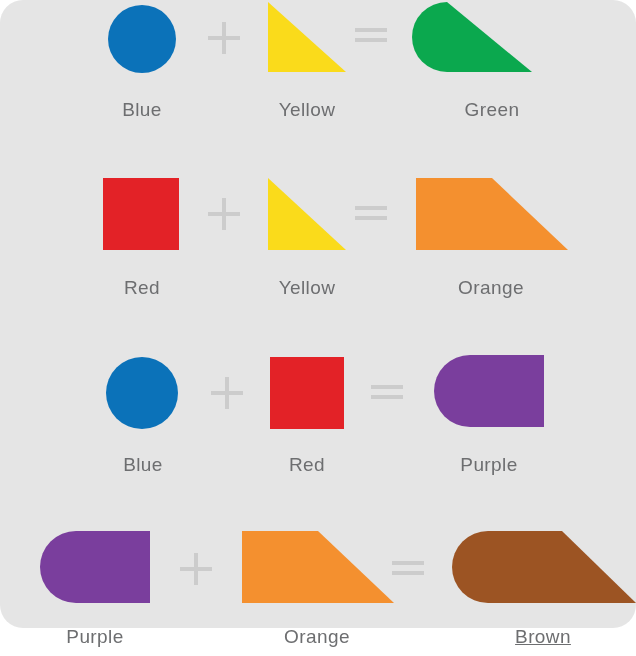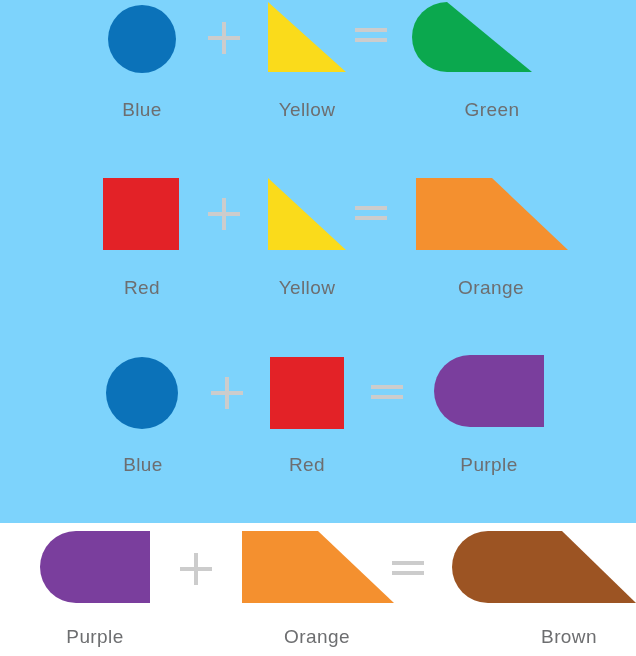--- a/index.html
+++ b/index.html
@@ -9,22 +9,23 @@
   }
   body {
     width: 636px;
     height: 656px;
     overflow: hidden;
     font-family: "Liberation Sans", sans-serif;
   }
   #diagram {
     position: relative;
     width: 636px;
-    height: 523px;
-    background: #7dd3fc;
+    height: 628px;
+    background: #e5e5e5;
+    border-radius: 23px;
   }
   .equation-row {
     position: absolute;
     left: 0;
     width: 636px;
   }
   .shape-cell {
     position: absolute;
   }
   .shape-cell svg {
@@ -196,16 +197,16 @@
         <rect x="0" y="2" width="32" height="4" fill="#cccccc"></rect>
         <rect x="0" y="12" width="32" height="4" fill="#cccccc"></rect>
       </svg>
     </div>
 
     <div class="shape-cell" style="left:452px;top:0px;">
       <svg width="184" height="72" viewBox="0 0 184 72">
         <path d="M 36,0 L 110,0 L 184,72 L 36,72 A 36,36 0 0 1 36,0 Z" fill="#9c5423"></path>
       </svg>
     </div>
-    <div class="shape-label" style="left:510px;top:96px;width:118px;">Brown</div>
+    <div class="shape-label" style="left:484px;top:96px;width:118px;text-decoration:underline;">Brown</div>
   </div>
 
 </div>
 
 </body></html>

